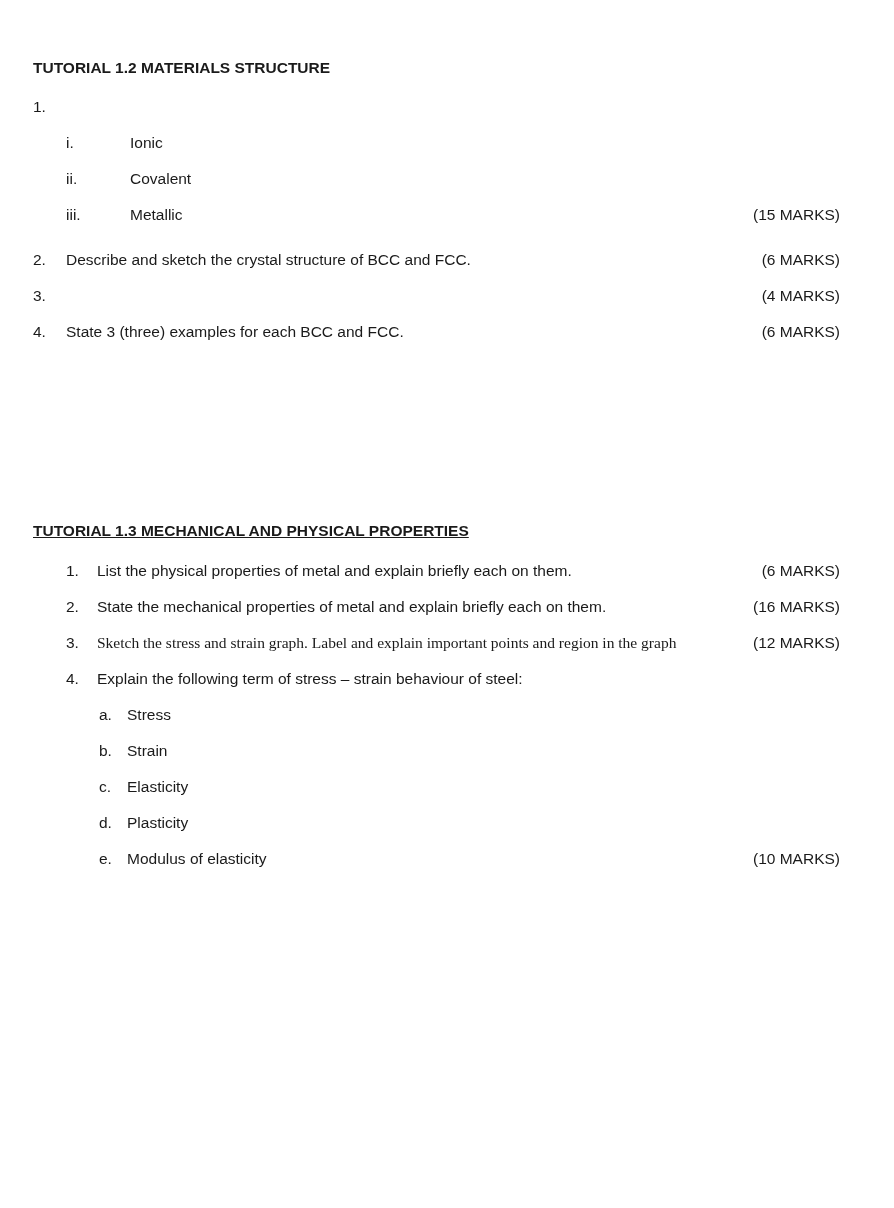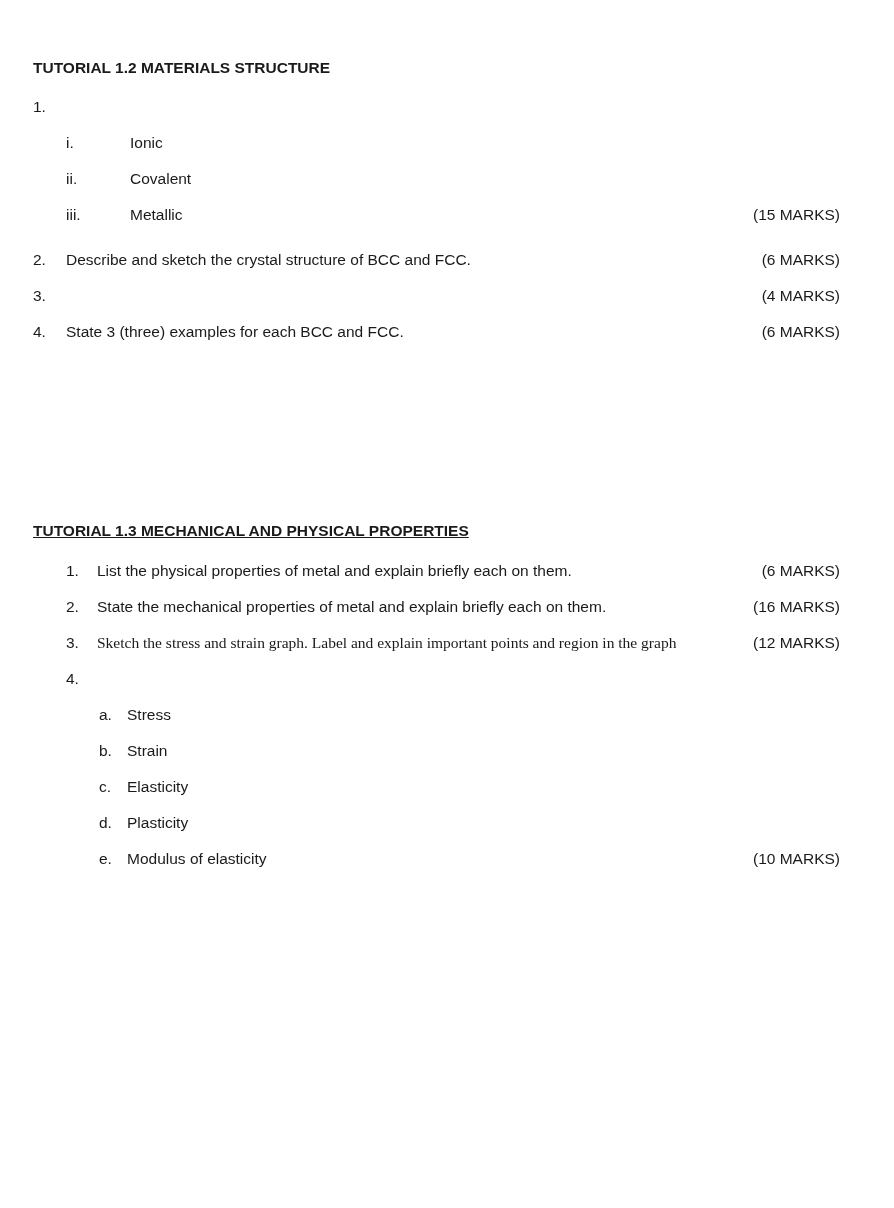--- a/index.html
+++ b/index.html
@@ -114,20 +114,21 @@
     </div>
 
     <div class="row item">
       <span class="num">3.</span>
       <span class="txt wrap">Sketch the stress and strain graph. Label and explain important points and region in the graph</span>
       <span class="marks">(12 MARKS)</span>
     </div>
 
     <div class="row item">
       <span class="num">4.</span>
+      <span class="txt">Explain the following term of stress – strain behaviour of steel:</span>
     </div>
 
     <div class="row sub">
       <span class="lbl">a.</span>
       <span class="txt">Stress</span>
     </div>
 
     <div class="row sub">
       <span class="lbl">b.</span>
       <span class="txt">Strain</span>

